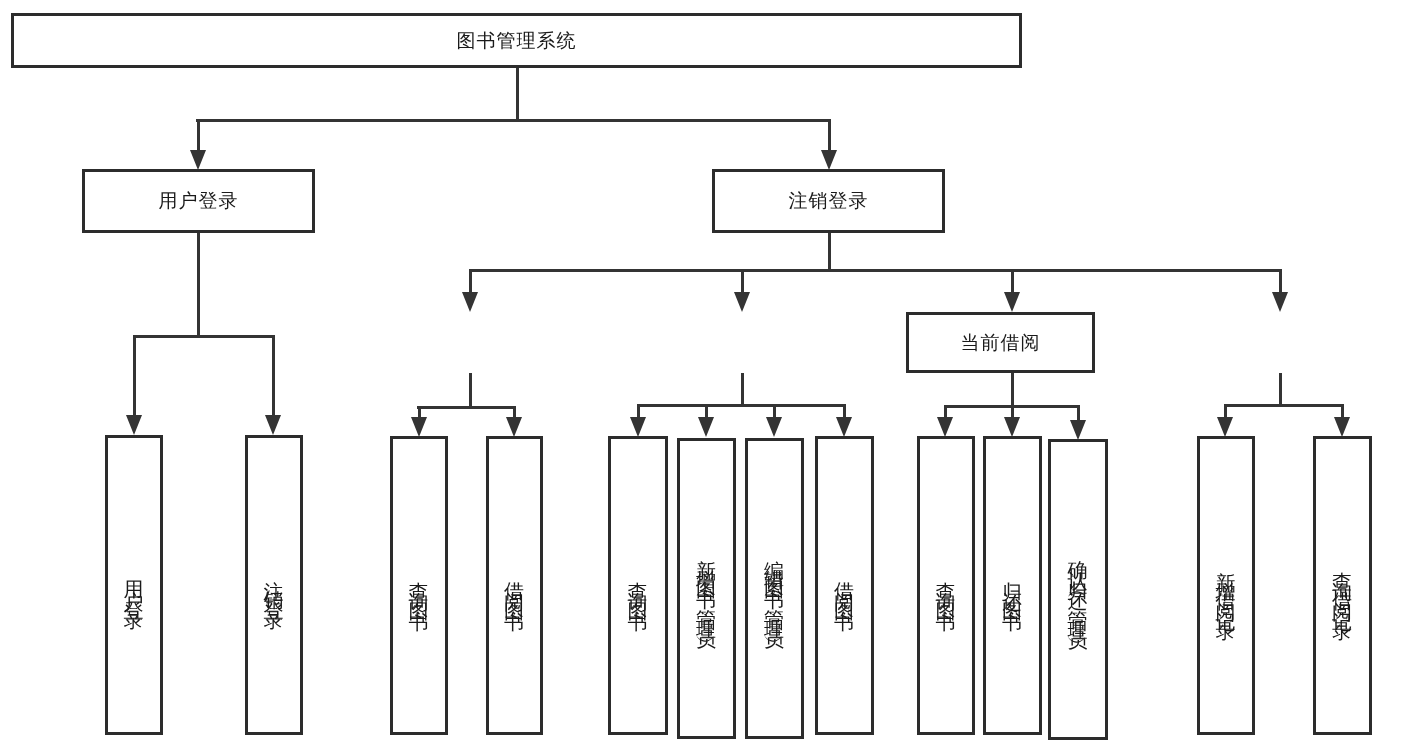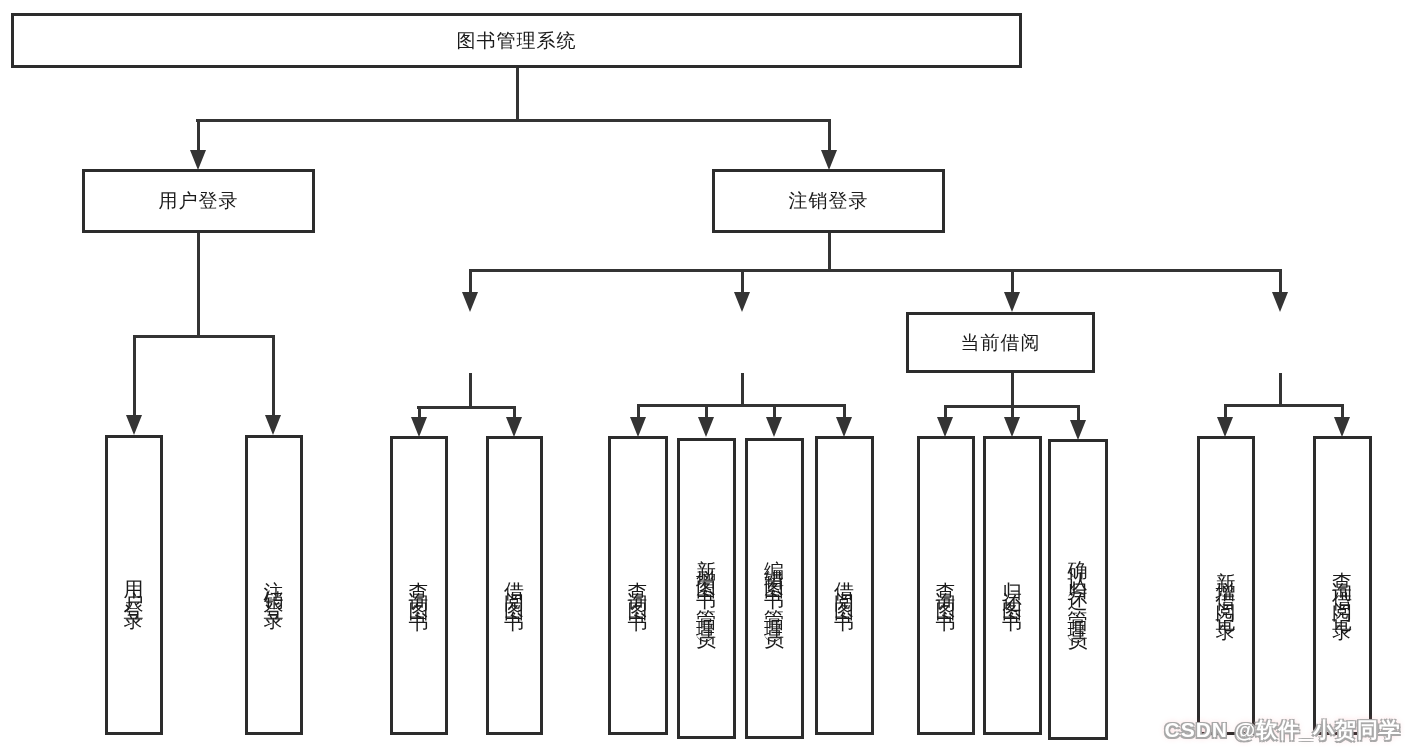--- a/index.html
+++ b/index.html
@@ -153,15 +153,14 @@
     <span class="vtxt">确认归还（管理员）</span>
   </div>
 
   <div class="leaf" style="left:1197px;top:436px;width:58px;height:299px">
     <span class="vtxt">新增借阅记录</span>
   </div>
   <div class="leaf" style="left:1313px;top:436px;width:59px;height:299px">
     <span class="vtxt">查询借阅记录</span>
   </div>
 
-  <div class="watermark">CSDN @软件_小贺同学</div>
 
 </div>
 
 </body></html>

